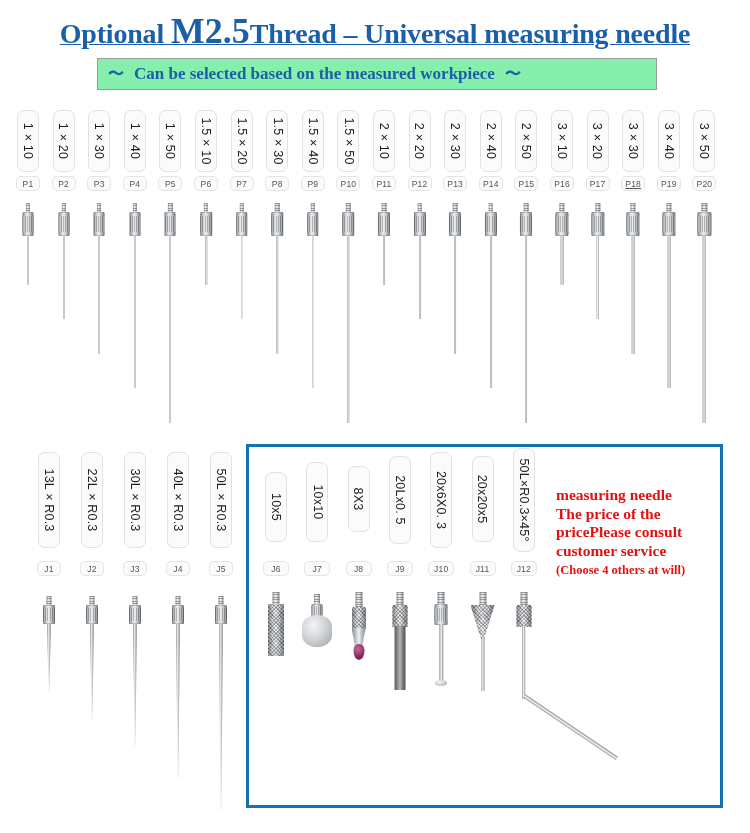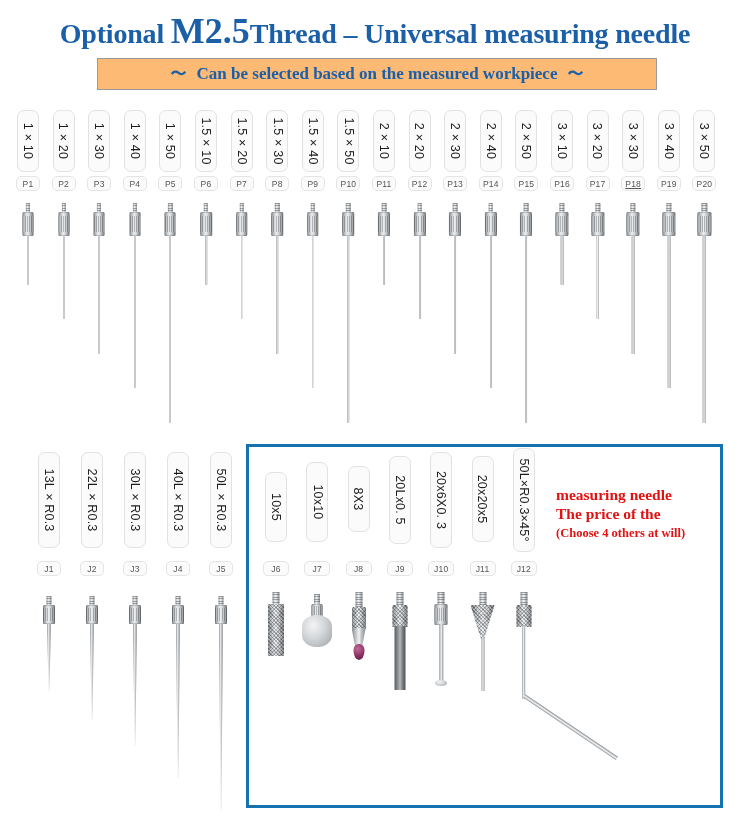--- a/index.html
+++ b/index.html
@@ -5,28 +5,28 @@
   html,body{margin:0;padding:0;}
   body{
     width:750px;height:833px;position:relative;overflow:hidden;
     background:#ffffff;
     font-family:"Liberation Sans", sans-serif;
   }
   
   #title{
     position:absolute;left:0;top:10px;width:750px;text-align:center;
     font-family:"Liberation Serif", serif;
-    font-weight:bold;color:#1a5fa8;white-space:nowrap;
+    font-weight:bold;color:#1a5fa8;white-space:nowrap;text-decoration:underline;
   }
   #title .t-normal{font-size:28px;letter-spacing:-.2px;}
   #title .t-big{font-size:36px;}
   #subtitle-box{
     position:absolute;left:97px;top:58px;width:558px;height:30px;
-    border:1px solid #9a9a9a;background:#fdba74;
-    display:flex;align-items:center;justify-content:center;
+    border:1px solid #9a9a9a;background:#86efac;
+    display:flex;align-items:center;
   }
   #subtitle-box .sub-text{
     font-family:"Liberation Serif", serif;font-weight:bold;
     font-size:17px;color:#1a5fa8;white-space:nowrap;
   }
   #subtitle-box .tilde{font-size:16px;padding:0 10px;display:inline-block;}
 
   
   .vlabel{
     position:absolute;
@@ -128,20 +128,22 @@
   <span class="sub-text">
     <span class="tilde">〜</span><span>Can be selected based on the measured workpiece</span><span class="tilde">〜</span>
   </span>
 </div>
 
 <div id="green-box"></div>
 
 <div id="notice">
   <span class="big">measuring needle</span>
   <span class="big">The price of the</span>
+  <span class="big">pricePlease consult</span>
+  <span class="big">customer service</span>
   <span class="small">(Choose 4 others at will)</span>
 </div>
 
 <div id="row1-layer">
     <div class="vlabel" style="left: 17px; top: 110px; width: 22px; height: 62px;">
       <span>1 × 10</span>
     </div>
     <div class="code-chip" style="left: 16px; top: 176px; width: 24px; height: 15px;">P1</div>
     <div class="needle" style="left: 14px; top: 203px; width: 28px; height: 81.5px;">
       <div class="nd-thread" style="top: 0px; width: 4.2px; height: 9px;"></div>

